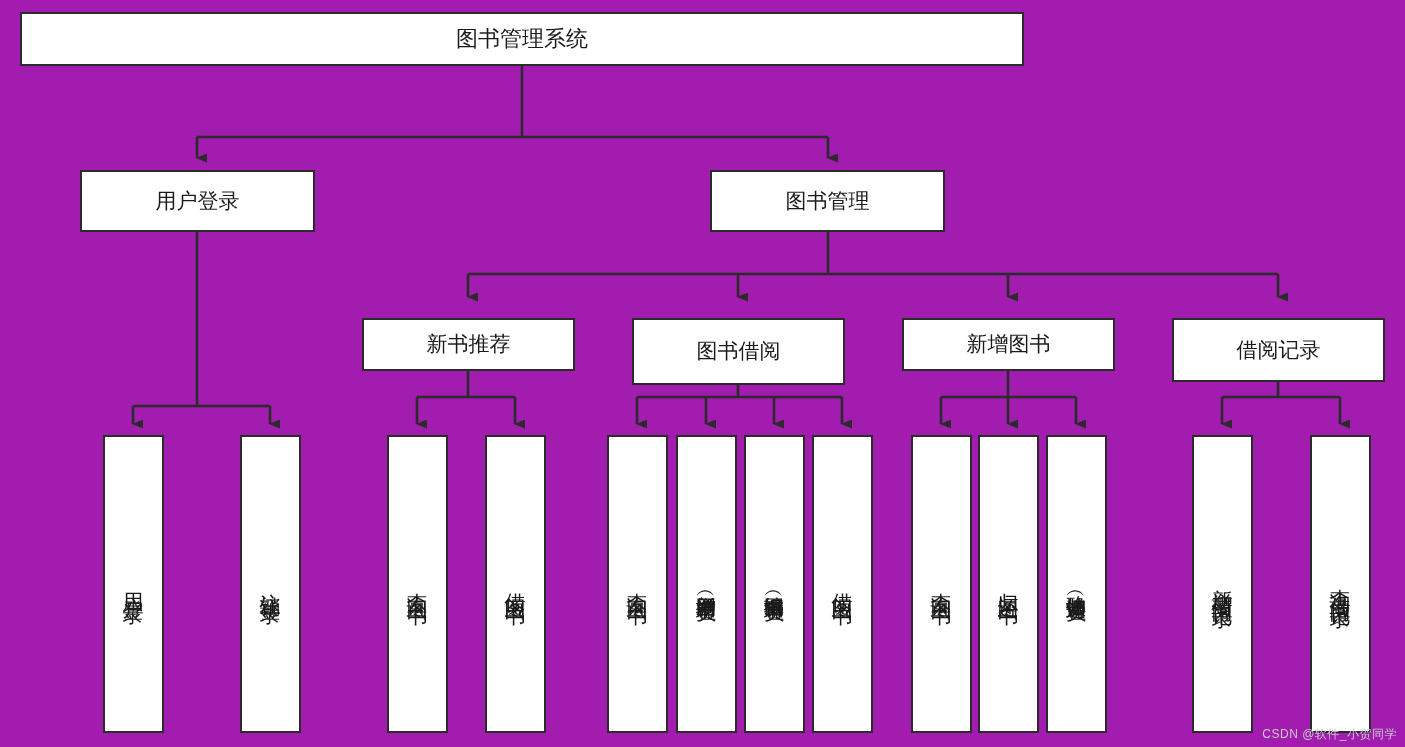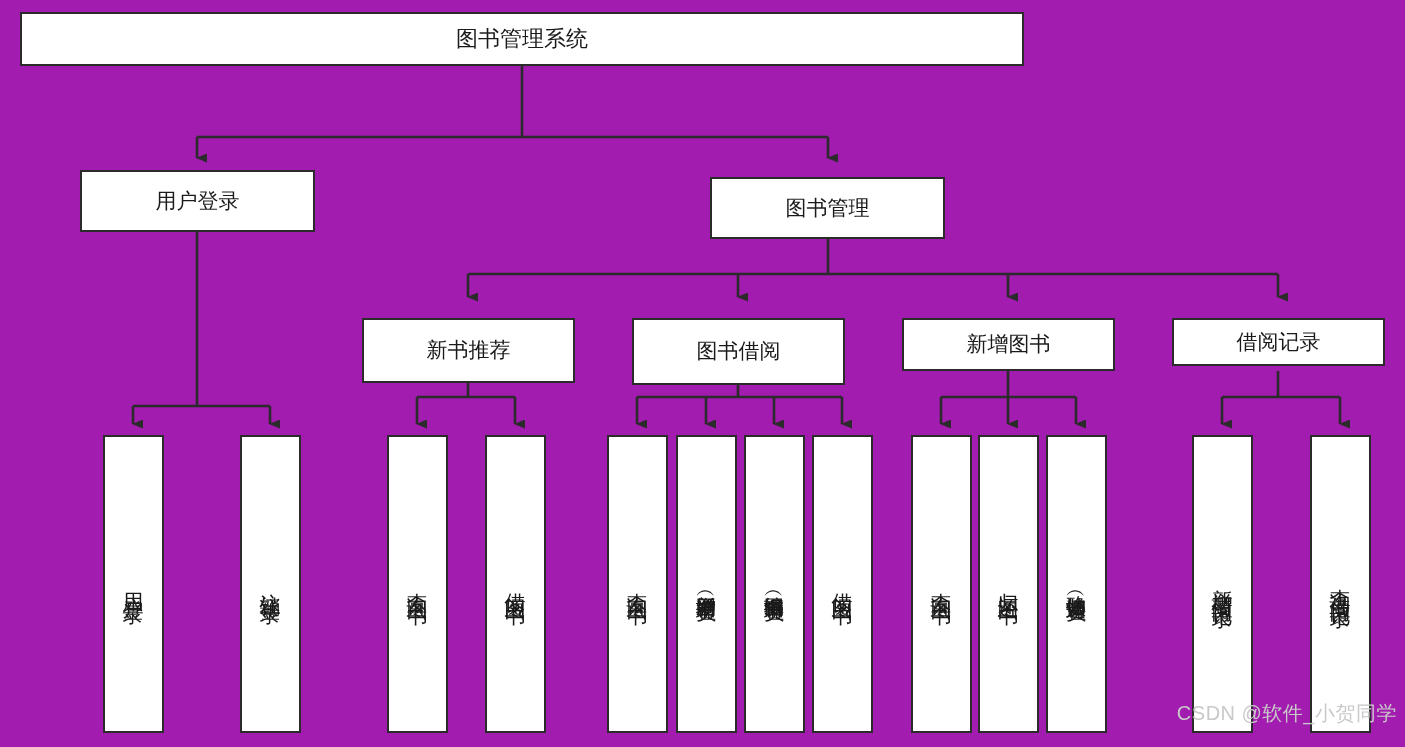--- a/index.html
+++ b/index.html
@@ -68,22 +68,22 @@
     white-space: nowrap;
     max-height: 100%;
   }
   .v-label.tight {
     letter-spacing: 1px;
     font-size: 20px;
   }
   .watermark {
     position: absolute;
     right: 8px;
-    bottom: 20px;
-    font-size: 20px;
+    bottom: 4px;
+    font-size: 12px;
     color: #c9c9c9;
     letter-spacing: 0.5px;
     z-index: 5;
     white-space: nowrap;
   }
 </style>
 </head>
 <body>
 
 <div id="canvas">
@@ -142,37 +142,37 @@
   </svg>
 
   <div class="node root" style="left:20px; top:12px; width:1004px; height:54px;">
     <span class="node-label h-label">图书管理系统</span>
   </div>
 
   <div class="node" style="left:80px; top:170px; width:235px; height:62px;">
     <span class="node-label h-label">用户登录</span>
   </div>
 
-  <div class="node" style="left:710px; top:170px; width:235px; height:62px;margin-top:7px;">
+  <div class="node" style="left:710px; top:170px; width:235px; height:62px;">
     <span class="node-label h-label">图书管理</span>
   </div>
 
-  <div class="node" style="left:362px; top:318px; width:213px; height:65px;">
+  <div class="node" style="left:362px; top:318px; width:213px; height:53px;">
     <span class="node-label h-label">新书推荐</span>
   </div>
 
   <div class="node" style="left:632px; top:318px; width:213px; height:67px;">
     <span class="node-label h-label">图书借阅</span>
   </div>
 
   <div class="node" style="left:902px; top:318px; width:213px; height:53px;">
     <span class="node-label h-label">新增图书</span>
   </div>
 
-  <div class="node" style="left:1172px; top:318px; width:213px; height:48px;">
+  <div class="node" style="left:1172px; top:318px; width:213px; height:64px;">
     <span class="node-label h-label">借阅记录</span>
   </div>
 
   <div class="node leaf" style="left:103px; top:435px; width:61px; height:298px;">
     <span class="node-label v-label">用户登录</span>
   </div>
 
   <div class="node leaf" style="left:240px; top:435px; width:61px; height:298px;">
     <span class="node-label v-label">注销登录</span>
   </div>

